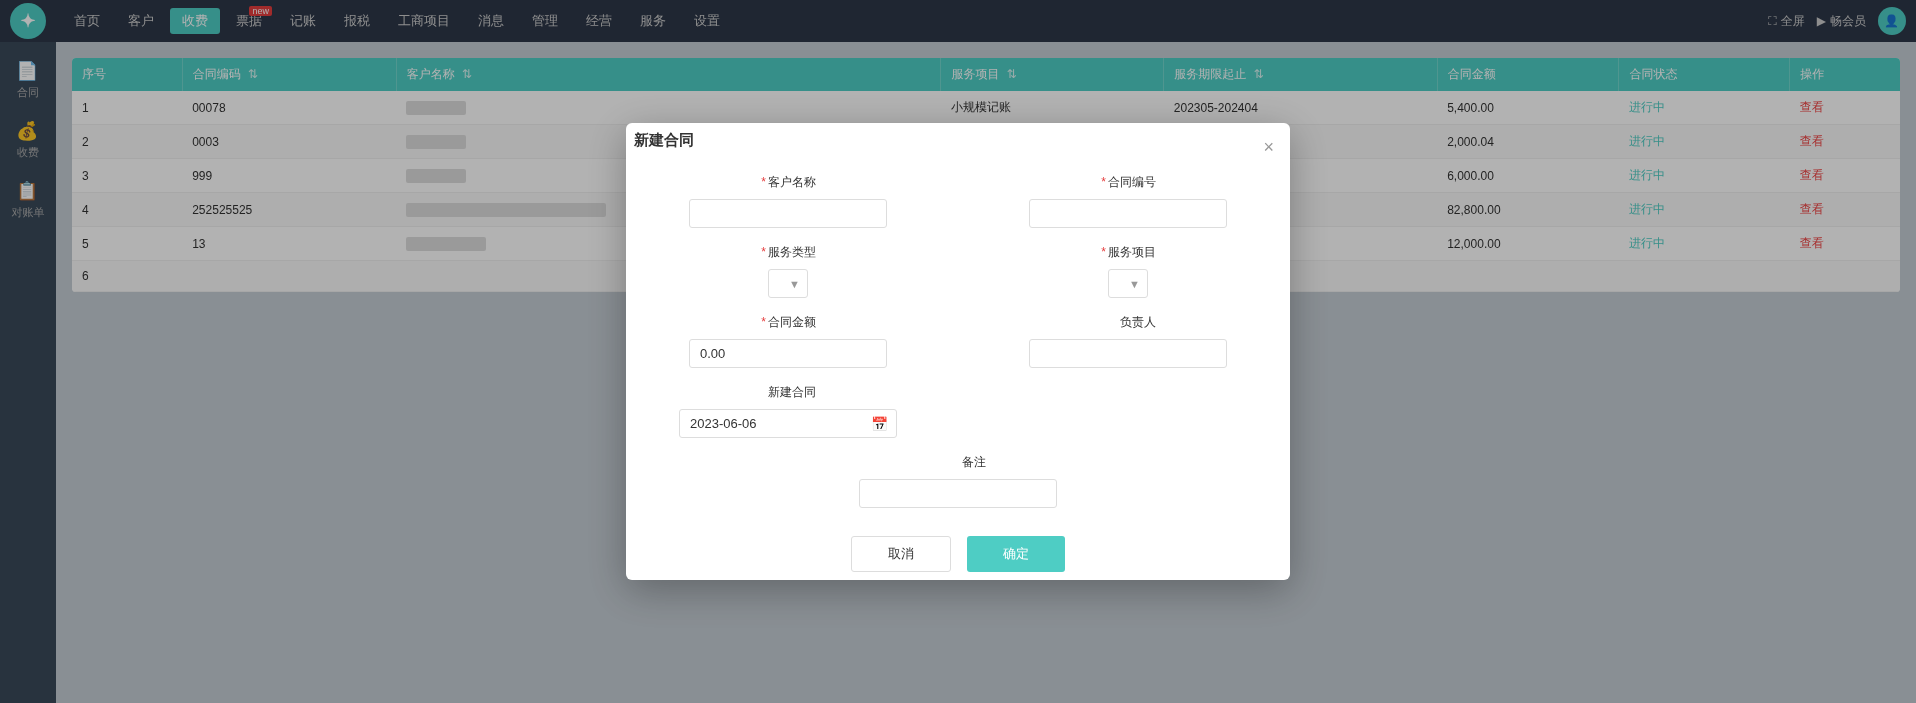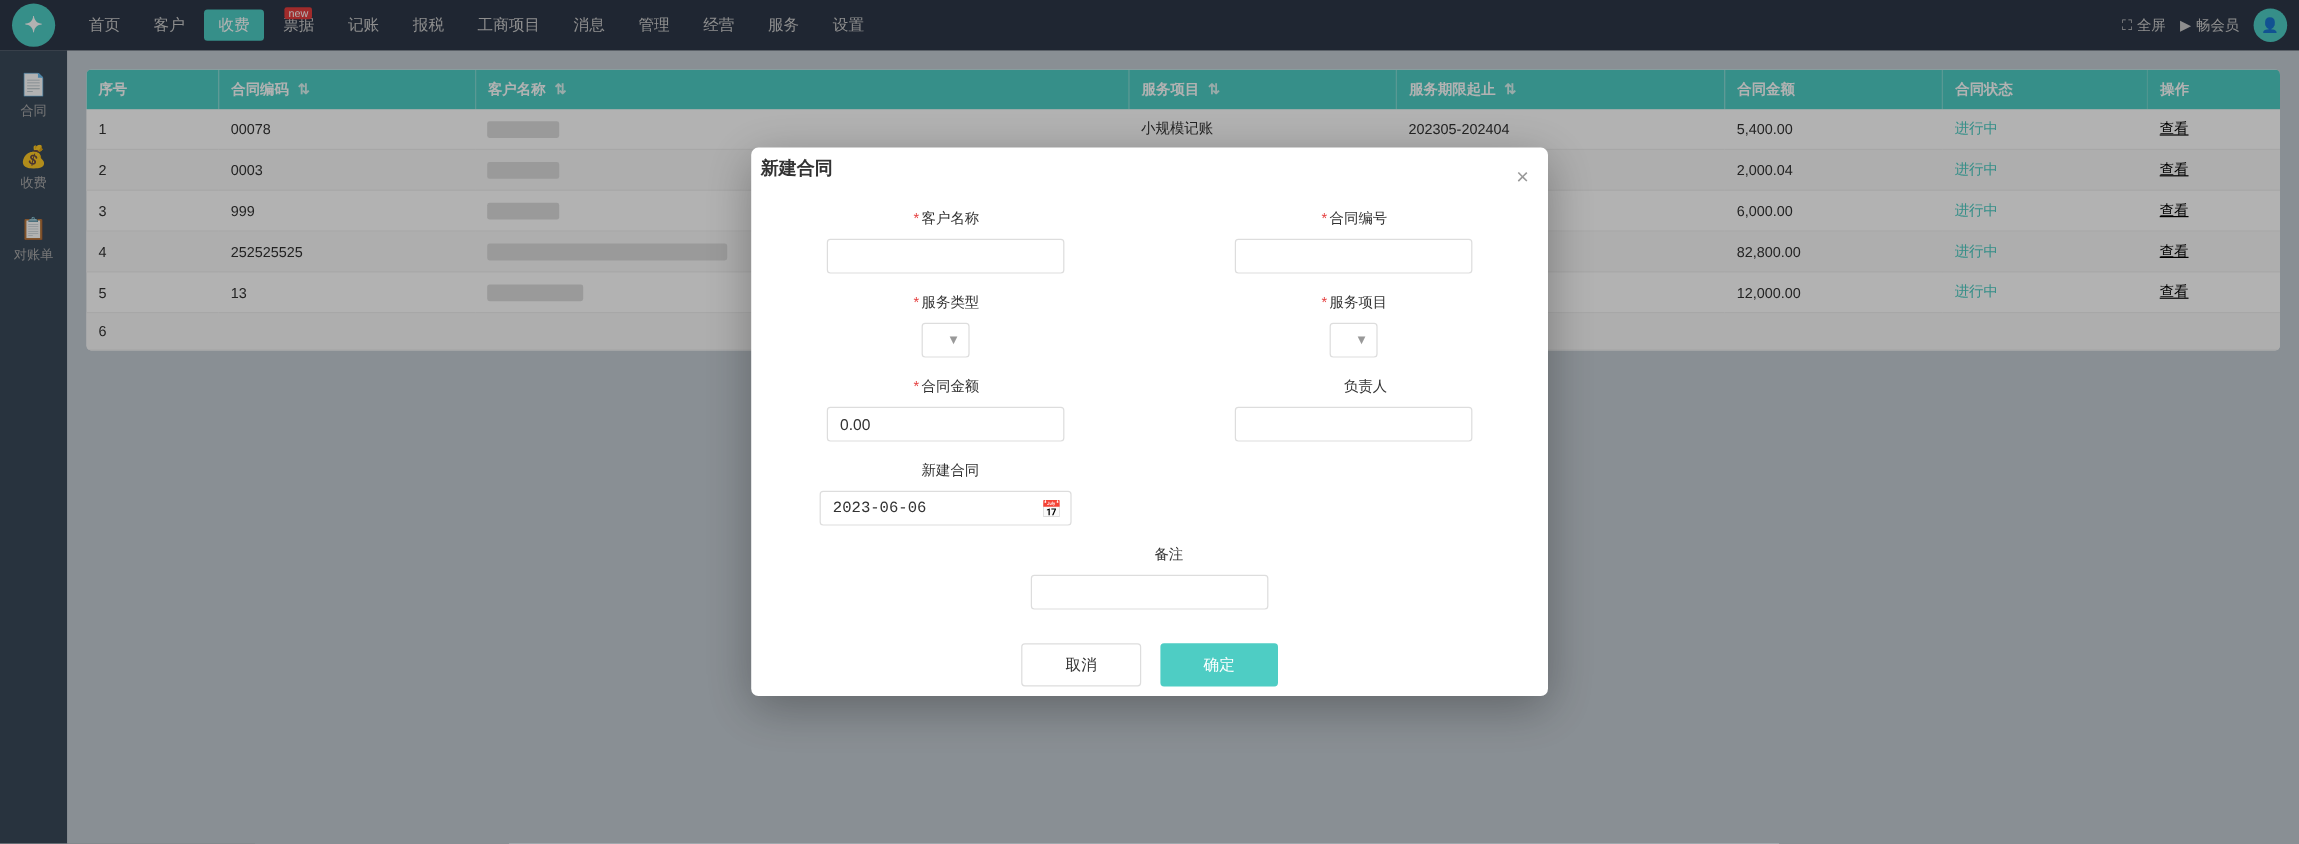--- a/index.html
+++ b/index.html
@@ -16,21 +16,21 @@
       display: flex; align-items: center; justify-content: center;
       margin-right: 16px; font-size: 18px; color: white; font-weight: bold;
     }
     .nav-items { display: flex; align-items: center; flex: 1; gap: 4px; }
     .nav-item {
       padding: 4px 12px; color: #ccc; cursor: pointer; border-radius: 3px;
       font-size: 13px; position: relative;
     }
     .nav-item.active { background: #4ecdc4; color: white; }
     .nav-item .new-badge {
-      position: absolute; top: -2px; right: 14px;
+      position: absolute; top: -2px; right: 2px;
       background: #e53e3e; color: white; font-size: 9px;
       padding: 0 3px; border-radius: 2px;
     }
     .nav-right {
       display: flex; align-items: center; gap: 12px; color: #ccc; font-size: 12px;
     }
     .nav-right .fullscreen-btn, .nav-right .member-btn {
       display: flex; align-items: center; gap: 4px; cursor: pointer;
     }
     .nav-right .avatar {
@@ -85,35 +85,35 @@
       width: 180px; color: #999;
     }
     .search-btn {
       background: none; border: none; padding: 4px 6px; cursor: pointer; color: #666;
     }
 
     
     .data-table { width: 100%; border-collapse: collapse; }
     .data-table thead th {
       background: #4ecdc4; color: white; padding: 8px 10px;
-      font-size: 12px; font-weight: bold; text-align: left;
+      font-size: 12px; font-weight: normal; text-align: left;
       border-right: 1px solid rgba(255,255,255,0.2);
     }
     .data-table thead th:last-child { border-right: none; }
     .data-table tbody tr { border-bottom: 1px solid #f0f0f0; }
     .data-table tbody tr:nth-child(even) { background: #f9f9f9; }
     .data-table tbody td {
       padding: 8px 10px; font-size: 12px; color: #333;
     }
     .sort-icon { margin-left: 4px; opacity: 0.8; }
     .status-badge {
       color: #4ecdc4; font-size: 12px;
     }
     .action-btn {
-      color: #000000; cursor: pointer; font-size: 12px; text-decoration: underline;
+      color: #ef4444; cursor: pointer; font-size: 12px;
     }
     .blurred-text {
       display: inline-block; background: #ddd; color: transparent;
       border-radius: 2px; min-width: 60px; height: 14px;
     }
 
     
     .modal-overlay {
       position: fixed; top: 0; left: 0; right: 0; bottom: 0;
       background: rgba(0,0,0,0.3); z-index: 100;
@@ -368,21 +368,21 @@
         <input class="form-input" type="text" value="0.00" style="">
       </div>
       <div class="form-row">
         <span class="form-label">负责人</span>
         <input class="form-input" type="text" style="">
       </div>
 
       <div class="form-row">
         <span class="form-label">新建合同</span>
         <div class="date-input-wrapper">
-          <input class="form-input" type="text" style="padding-right: 30px; font-family: Liberation Mono, monospace;" value="2023-06-06">
+          <input class="form-input" type="text" style="padding-right: 30px;" value="2023-06-06">
           <span class="date-icon">📅</span>
         </div>
       </div>
 
       <div class="form-row" style="grid-column: 1 / -1;">
         <span class="form-label">备注</span>
         <input class="form-input" type="text" style="">
       </div>
     </div>
 

